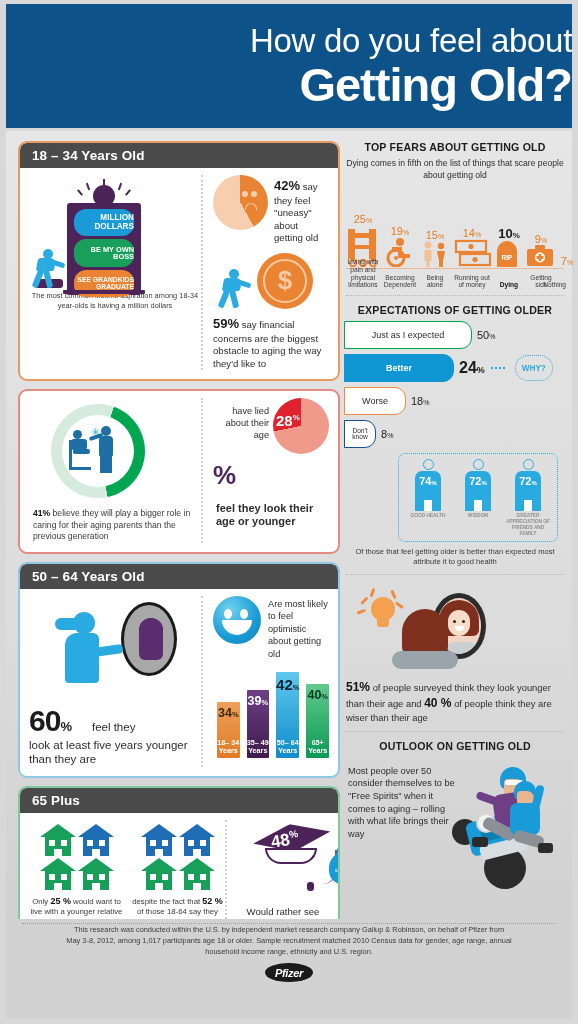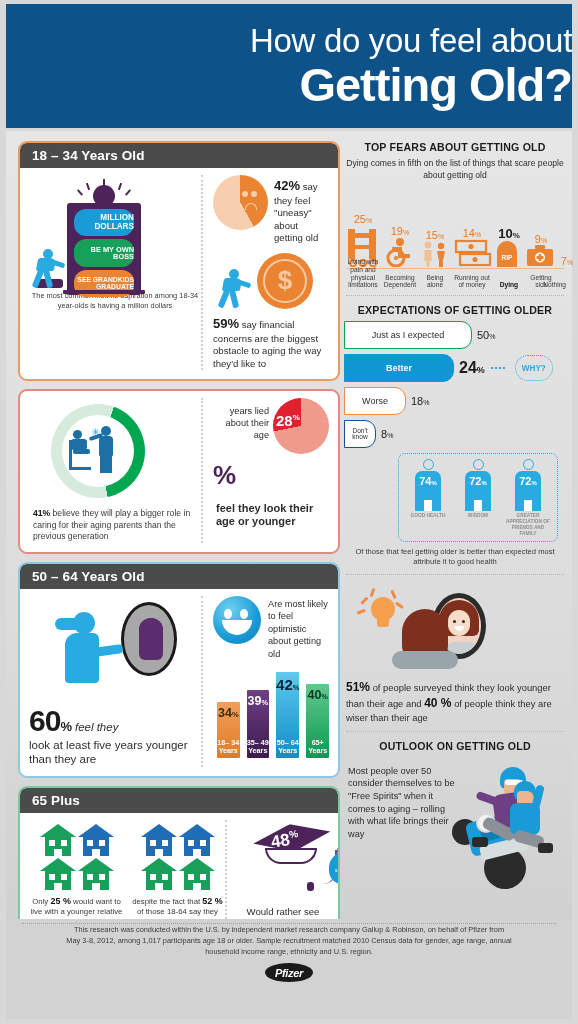--- a/index.html
+++ b/index.html
@@ -190,21 +190,21 @@
             border-radius:50%; background:#29abe2; }
   .w-pony { position:absolute; left:6px; top:6px; width:20px; height:12px;
             background:#29abe2; border-radius:10px 0 0 10px; }
   .w-body { position:absolute; left:16px; top:21px; width:34px; height:50px;
             background:#29abe2; border-radius:12px 6px 4px 4px; }
   .w-arm { position:absolute; left:44px; top:34px; width:30px; height:9px;
            background:#29abe2; border-radius:4px; transform:rotate(-8deg); }
   .big60-row { display:flex; align-items:baseline; }
   .big60 { font-size:30px; font-weight:bold; color:#1c1c1c; letter-spacing:-1px; }
   .pct60 { font-size:13px; font-weight:bold; color:#1c1c1c; }
-  .txt60 { font-size:11.5px; color:#2d2d2d; line-height:1.2; margin-left:3px;font-style:italic; }
+  .txt60 { font-size:11.5px; color:#2d2d2d; line-height:1.2; margin-left:20px; }
   .txt60b { font-size:11.5px; color:#2d2d2d; line-height:1.25; }
 
   
   .smile-row { display:flex; gap:7px; align-items:flex-start; }
   .smiley { flex:0 0 48px; width:48px; height:48px; border-radius:50%;
             background:radial-gradient(circle at 35% 28%, #6fd1f0 0%, #1a9ad6 60%, #0d7fb5 100%);
             position:relative; }
   .s-eye { position:absolute; width:8px; height:10px; border-radius:50%;
            background:#fff; top:13px; }
   .s-eye.l { left:11px; } .s-eye.r { left:27px; }
@@ -516,21 +516,21 @@
                   <div class="cf-stand-leg"></div>
               </div>
             </div>
             <div class="note-41">
               <b>41%</b>
               <span>believe they will play a bigger role in caring for their aging parents than the previous generation</span>
             </div>
           </div>
           <div class="pane-r">
             <div class="lie-row">
-              <div class="lie-label">years lied about their age</div>
+              <div class="lie-label">have lied about their age</div>
               <div class="pie-lie">
                 <div class="v"><span>28</span><sup>%</sup></div>
               </div>
             </div>
             <div class="big82-row">
               <div>
                 <div class="pct82">%</div>
                 <div class="txt82">feel they look their age or younger</div>
               </div>
             </div>

